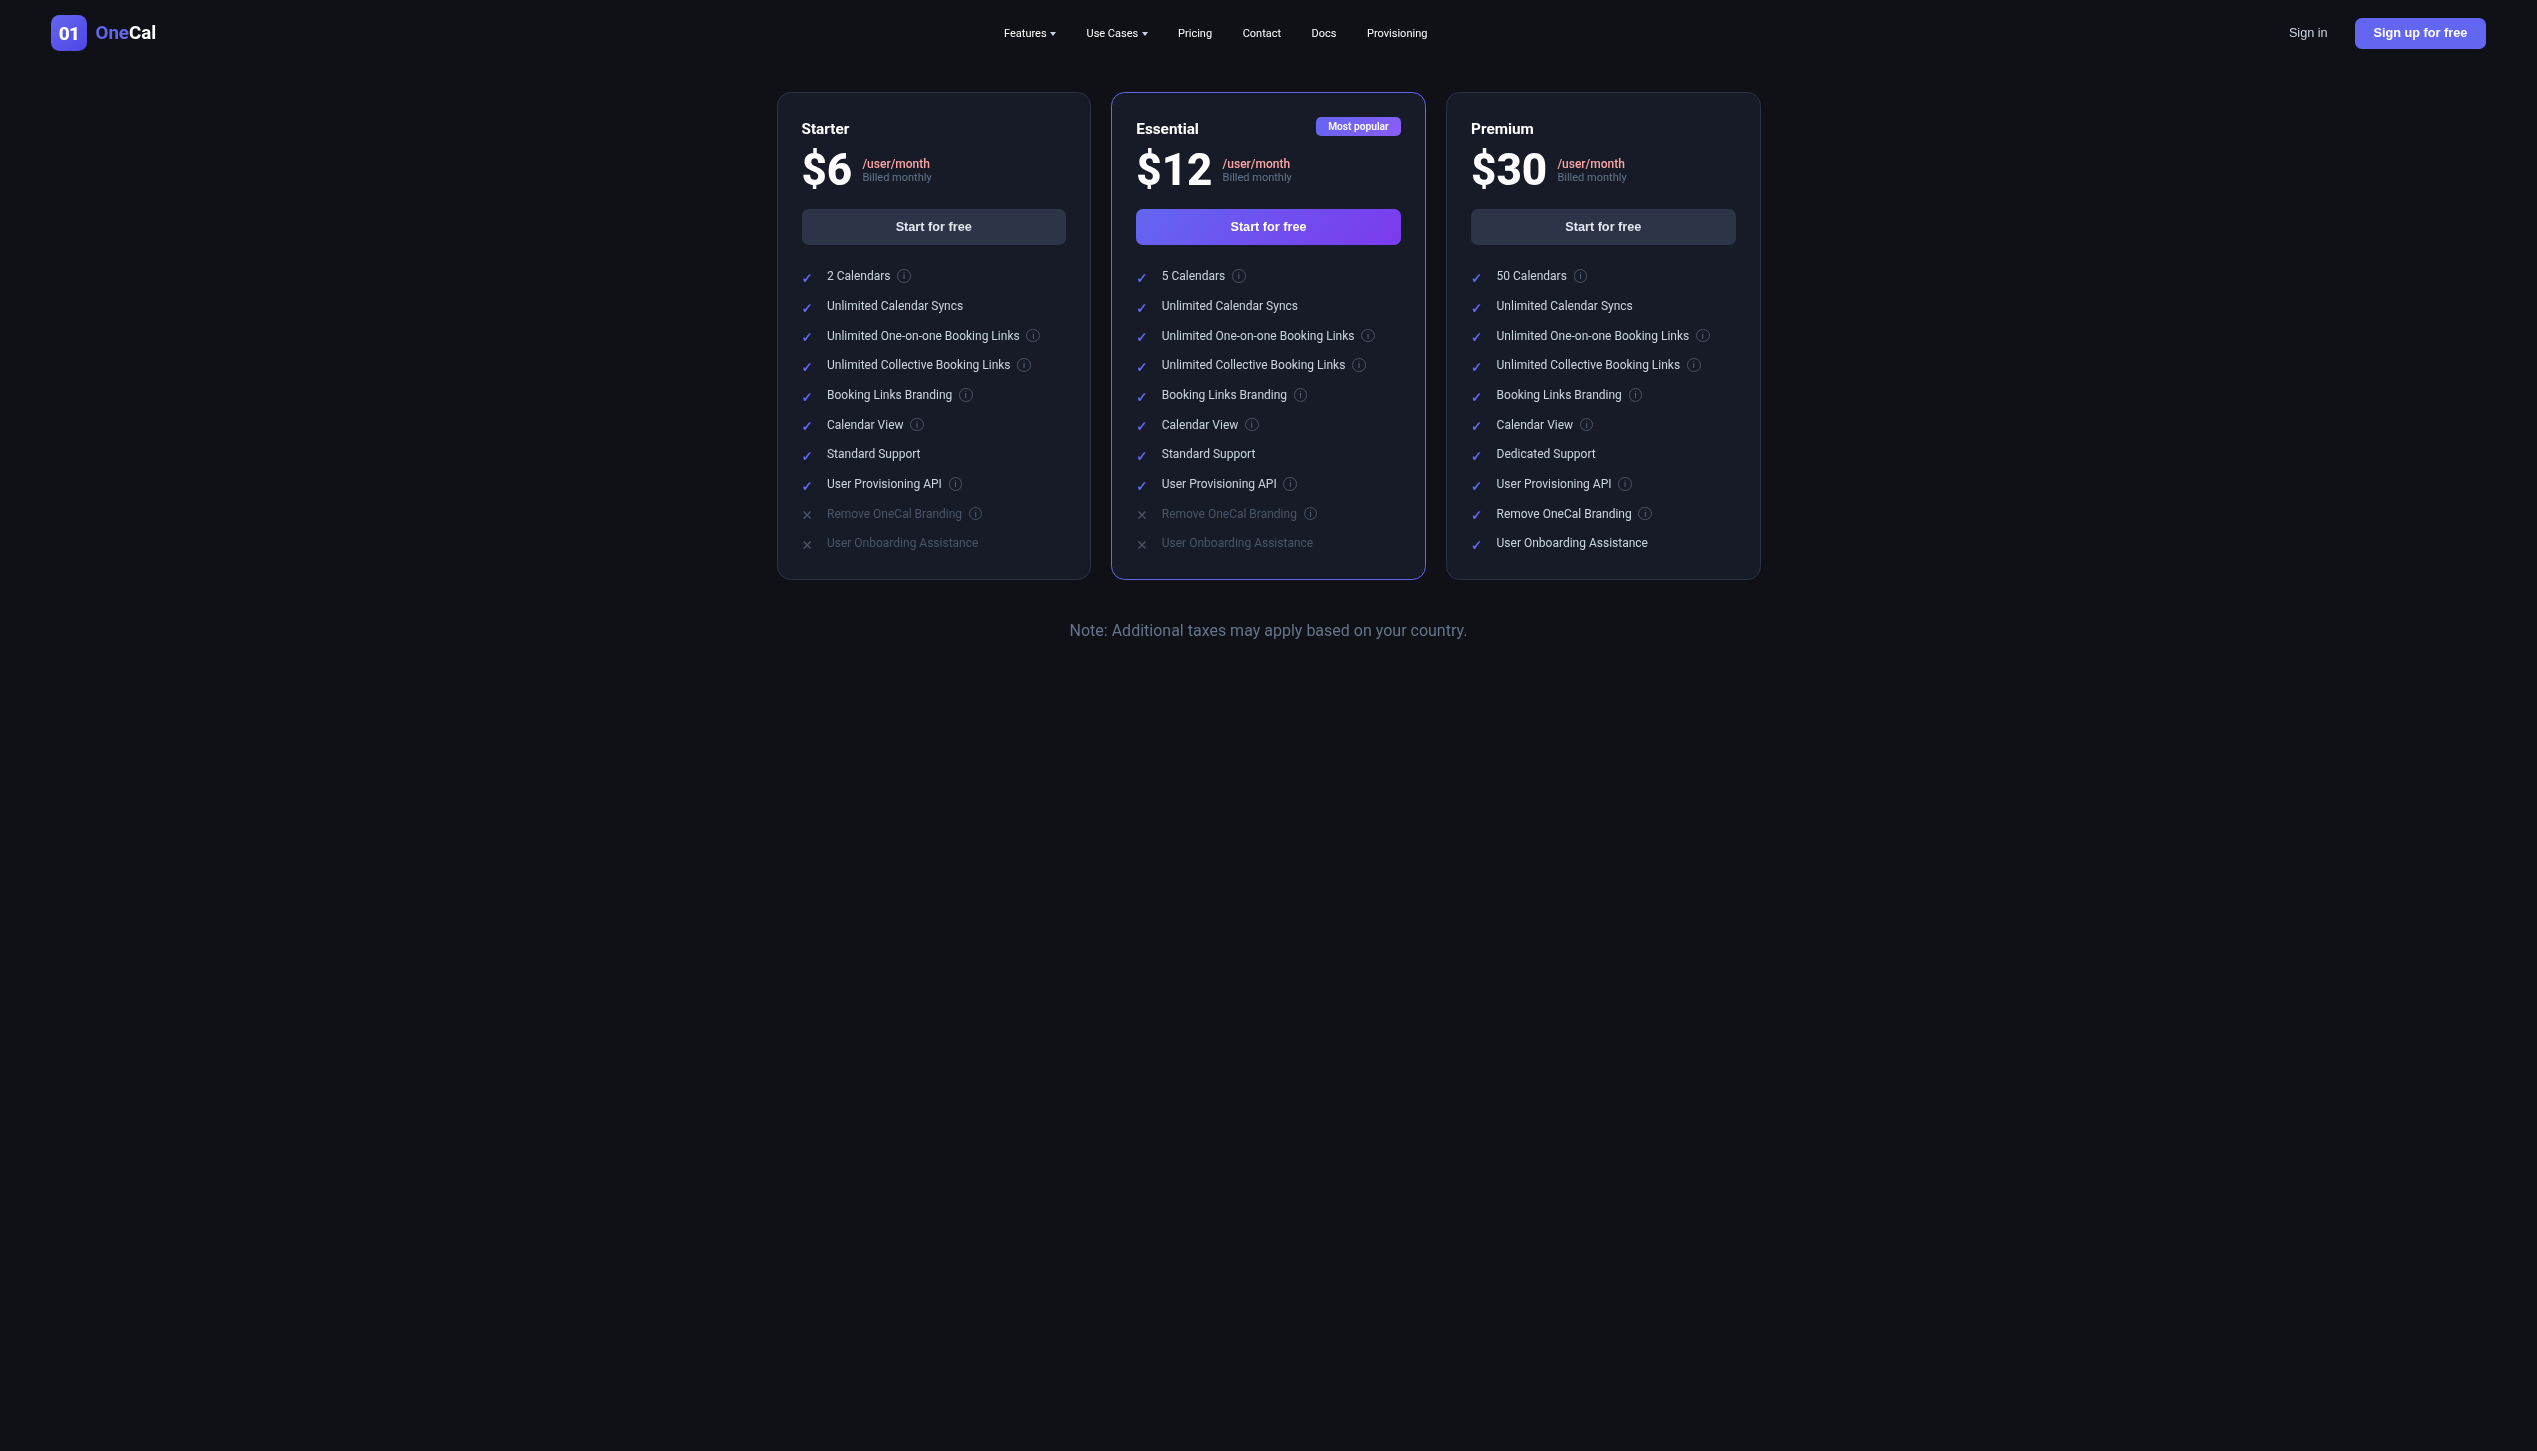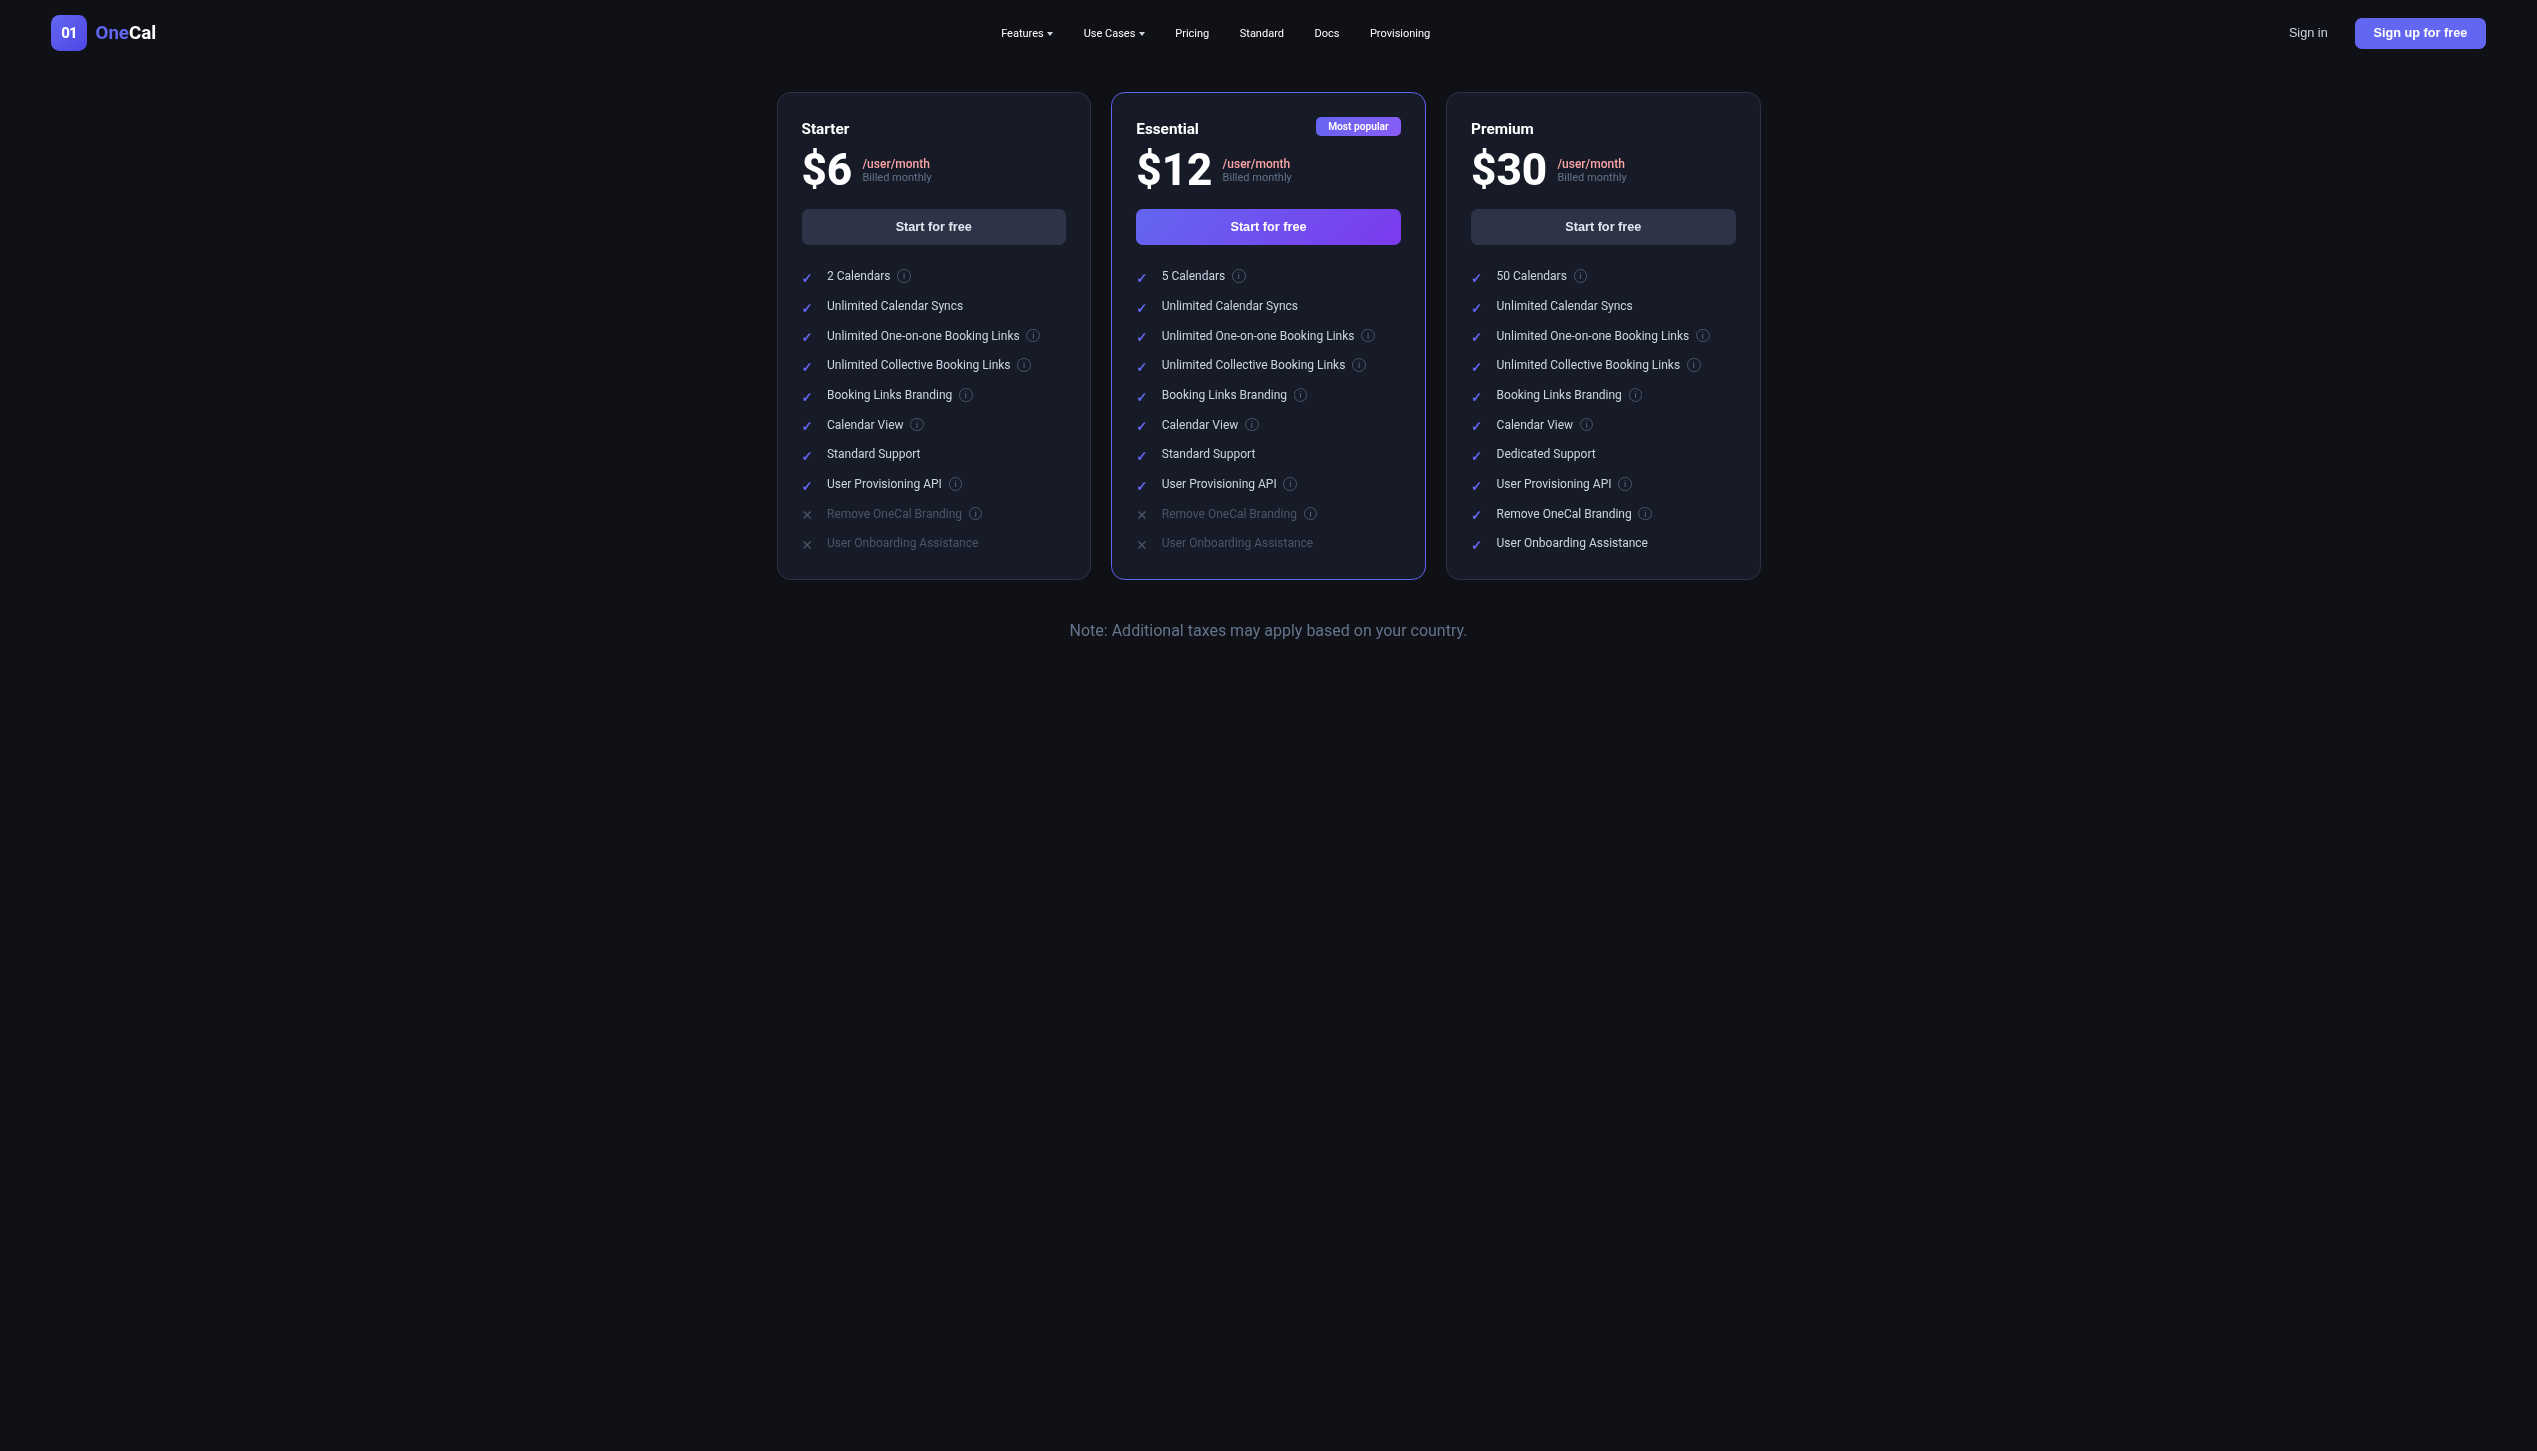--- a/index.html
+++ b/index.html
@@ -26,21 +26,21 @@
     }
     .logo-icon {
       width: 36px;
       height: 36px;
       background: linear-gradient(135deg, #6366f1, #4f46e5);
       border-radius: 8.5px;
       display: flex;
       align-items: center;
       justify-content: center;
       font-weight: 800;
-      font-size: 15px;
+      font-size: 19px;
       color: white;
       letter-spacing: -0.8px;
     }
     .logo-text {
       font-size: 18.7px;
       font-weight: 700;
       color: white;
     }
     .logo-text span { color: #6366f1; }
     .nav-links {
@@ -259,21 +259,21 @@
   <li>
         <a href="#">Features<span class="chevron-down"></span></a>
       </li>
       <li>
         <a href="#">Use Cases<span class="chevron-down"></span></a>
       </li>
       <li>
         <a href="#">Pricing</a>
       </li>
       <li>
-        <a href="#">Standard</a>
+        <a href="#">Contact</a>
       </li>
       <li>
         <a href="#">Docs</a>
       </li>
       <li>
         <a href="#">Provisioning</a>
       </li>
     </ul>
 
   <div class="nav-actions">

